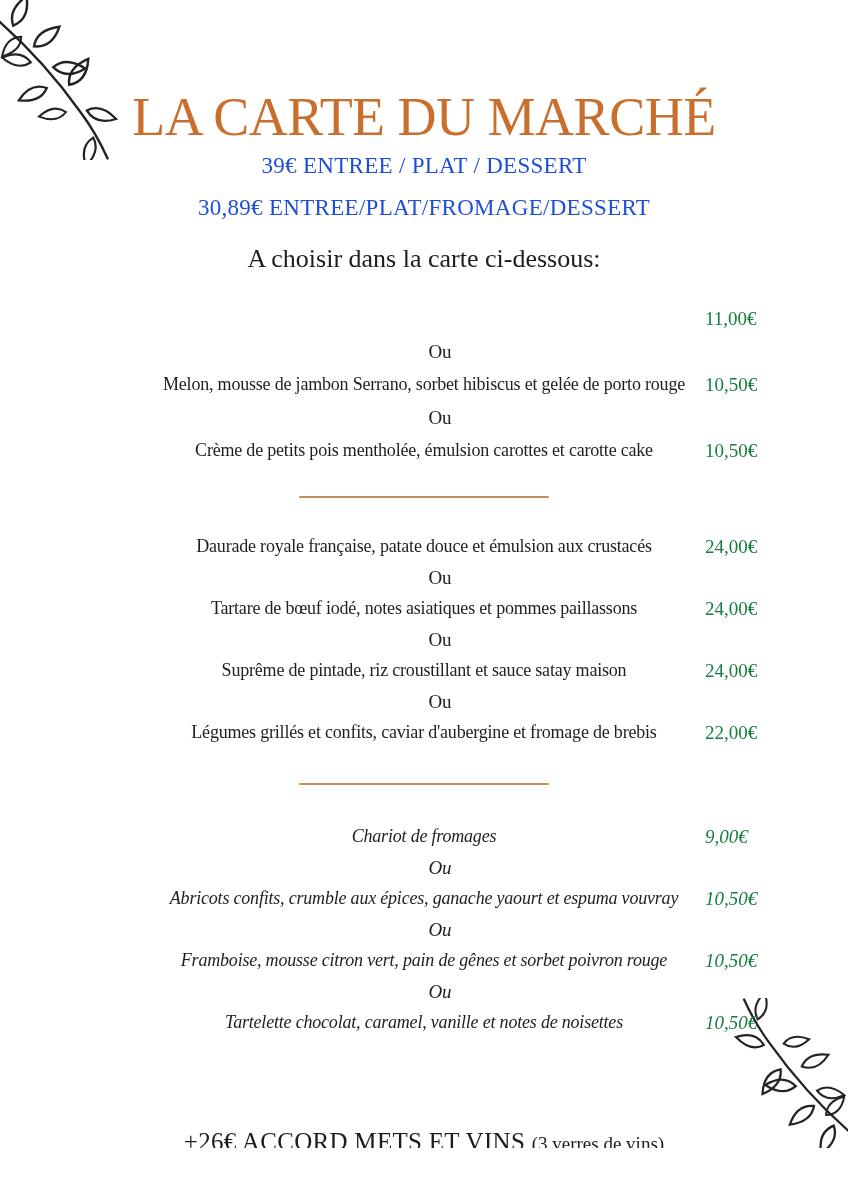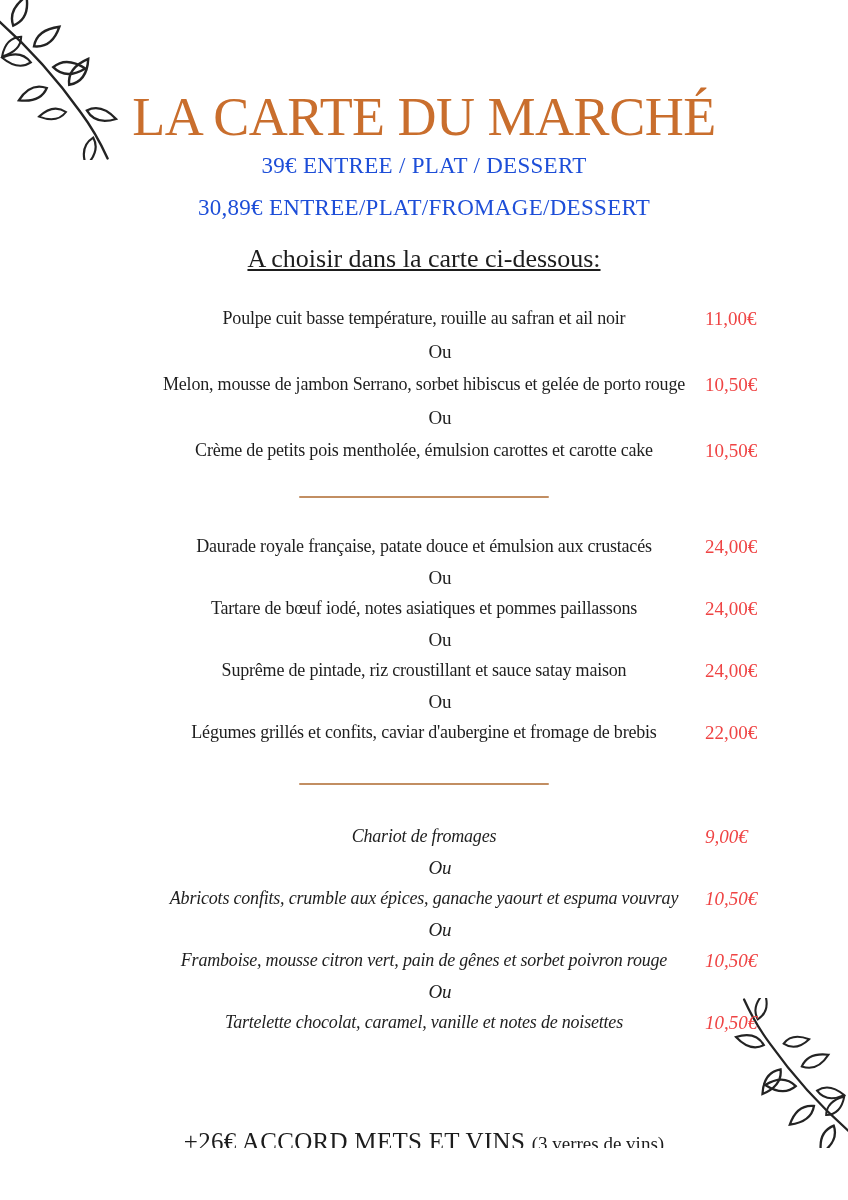--- a/index.html
+++ b/index.html
@@ -37,21 +37,20 @@
     color: #1d4ed8;
   }
   .subtitle-1 { margin-top: 4px; }
   .subtitle-2 { margin-top: 10px; }
   .intro {
     margin-top: 19px;
     font-size: 26px;
     line-height: 32px;
     text-align: center;
     color: #1d1d1d;
-    text-decoration: underline;
   }
   .section { width: 100%; }
   .section-1 { margin-top: 27px; }
   .section-2 { margin-top: 33px; }
   .section-3 { margin-top: 36px; font-style: italic; }
   .row {
     position: relative;
     display: flex;
     align-items: center;
     justify-content: center;
@@ -65,21 +64,21 @@
     white-space: nowrap;
     color: #1e1e1e;
   }
   .dish-price {
     position: absolute;
     left: 705px;
     top: 50%;
     transform: translateY(-50%);
     font-size: 19px;
     white-space: nowrap;
-    color: #ef4444;
+    color: #15803d;
   }
   .ou { font-size: 19px; color: #1e1e1e; padding-left: 32px; }
   .divider {
     width: 250px;
     height: 2px;
     margin-left: auto;
     margin-right: auto;
     background: #C28E62;
     border-radius: 1px;
   }
@@ -145,21 +144,20 @@
     </g>
   </svg>
 
   <h1 class="title">LA CARTE DU MARCHÉ</h1>
   <div class="subtitle subtitle-1">39€ ENTREE / PLAT / DESSERT</div>
   <div class="subtitle subtitle-2">30,89€ ENTREE/PLAT/FROMAGE/DESSERT</div>
   <div class="intro">A choisir dans la carte ci-dessous:</div>
 
   <div class="section section-1">
     <div class="row dish">
-      <span class="dish-name">Poulpe cuit basse température, rouille au safran et ail noir</span>
       <span class="dish-price">11,00€</span>
     </div>
     <div class="row ou">Ou</div>
     <div class="row dish">
       <span class="dish-name">Melon, mousse de jambon Serrano, sorbet hibiscus et gelée de porto rouge</span>
       <span class="dish-price">10,50€</span>
     </div>
     <div class="row ou">Ou</div>
     <div class="row dish">
       <span class="dish-name">Crème de petits pois mentholée, émulsion carottes et carotte cake</span>

